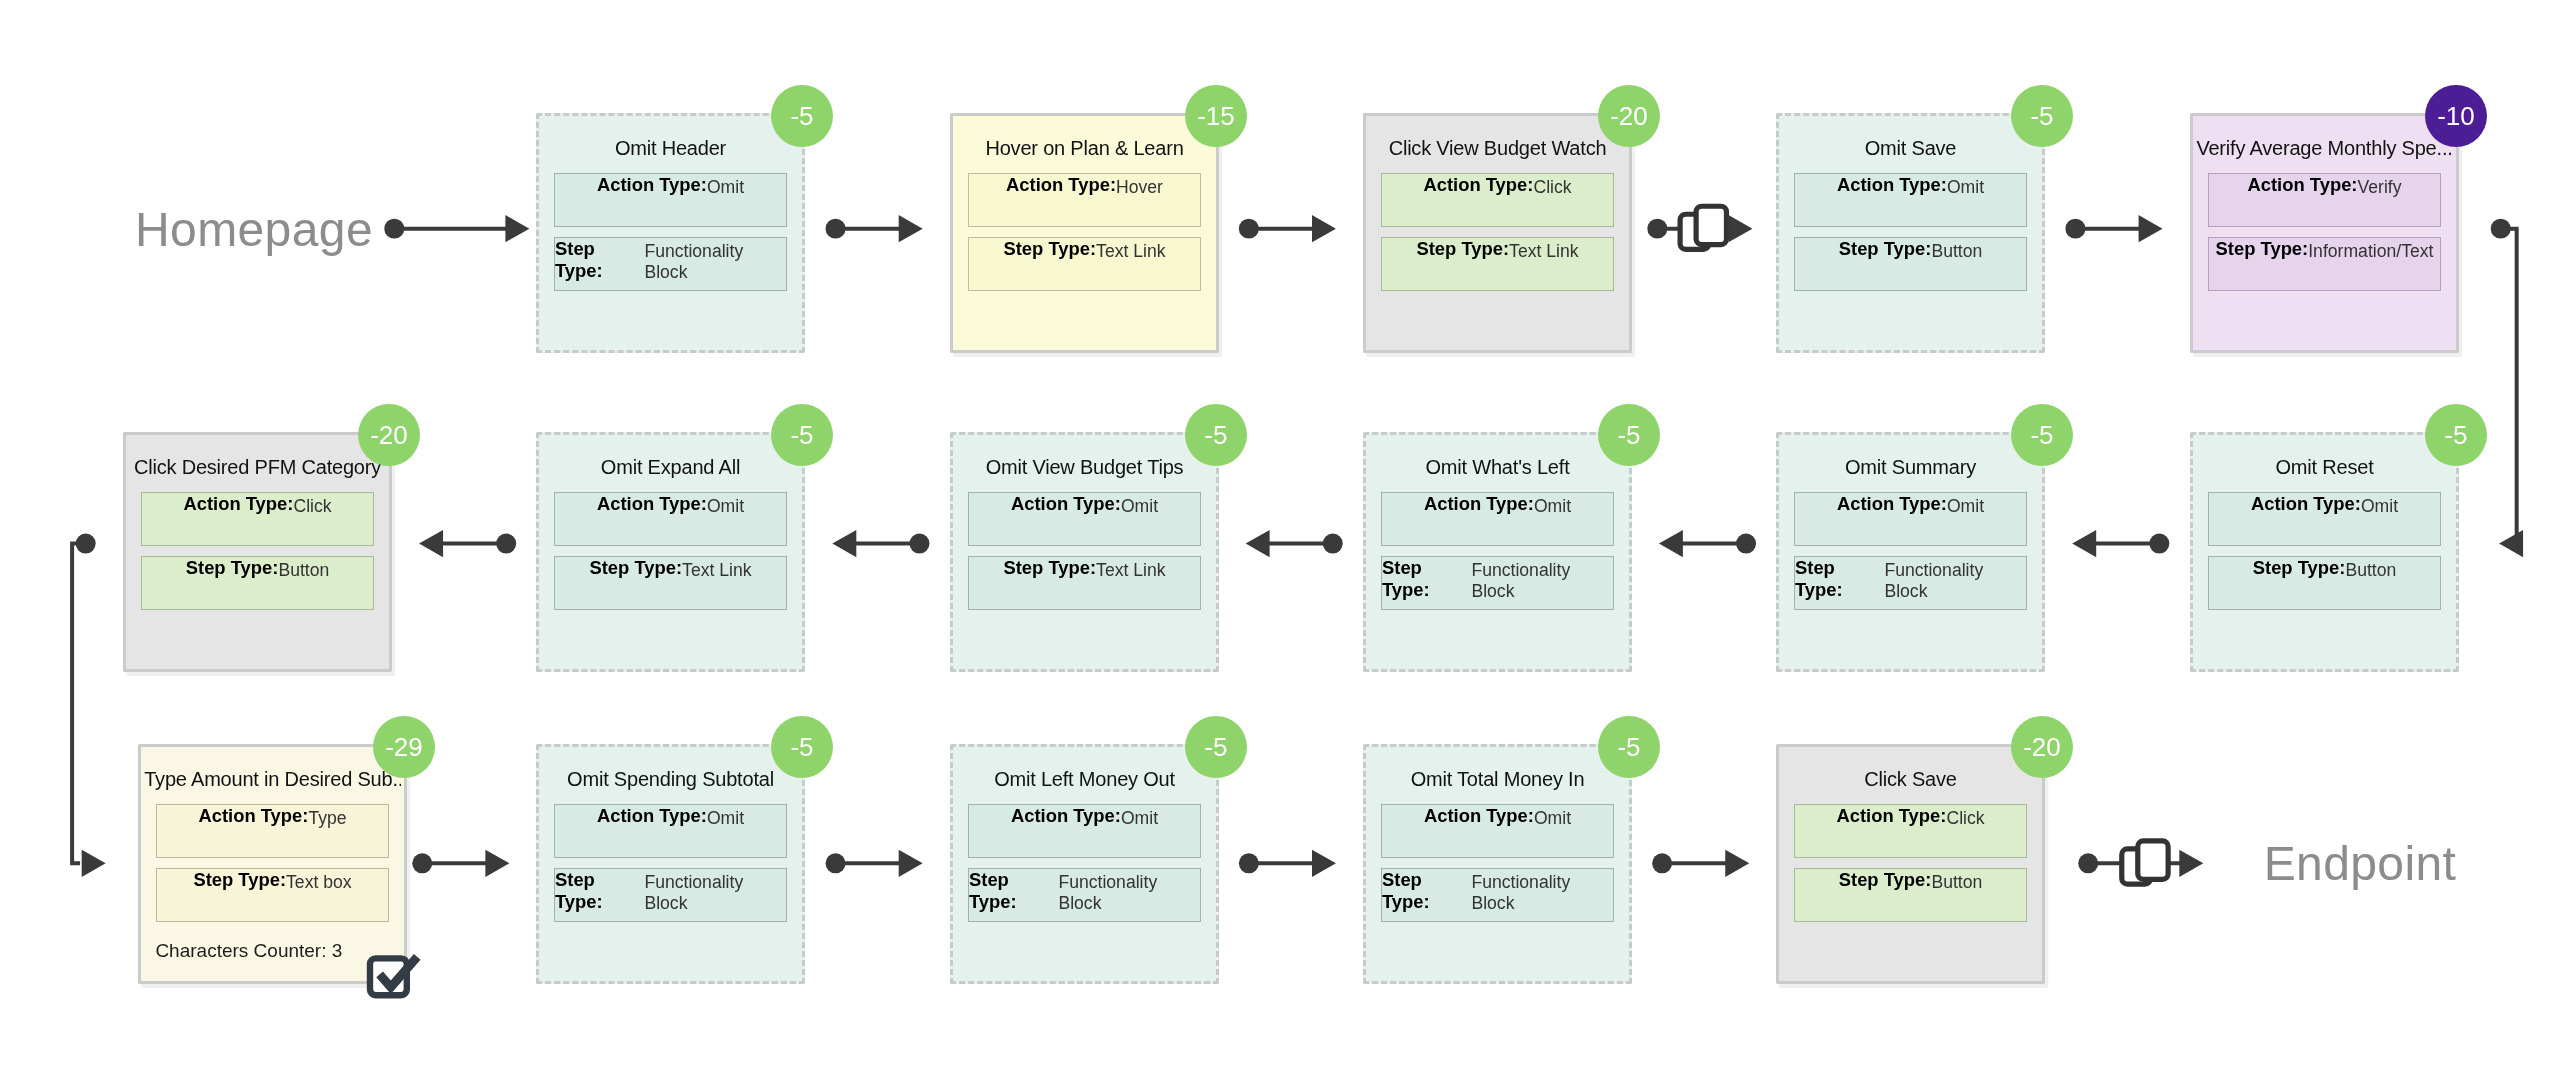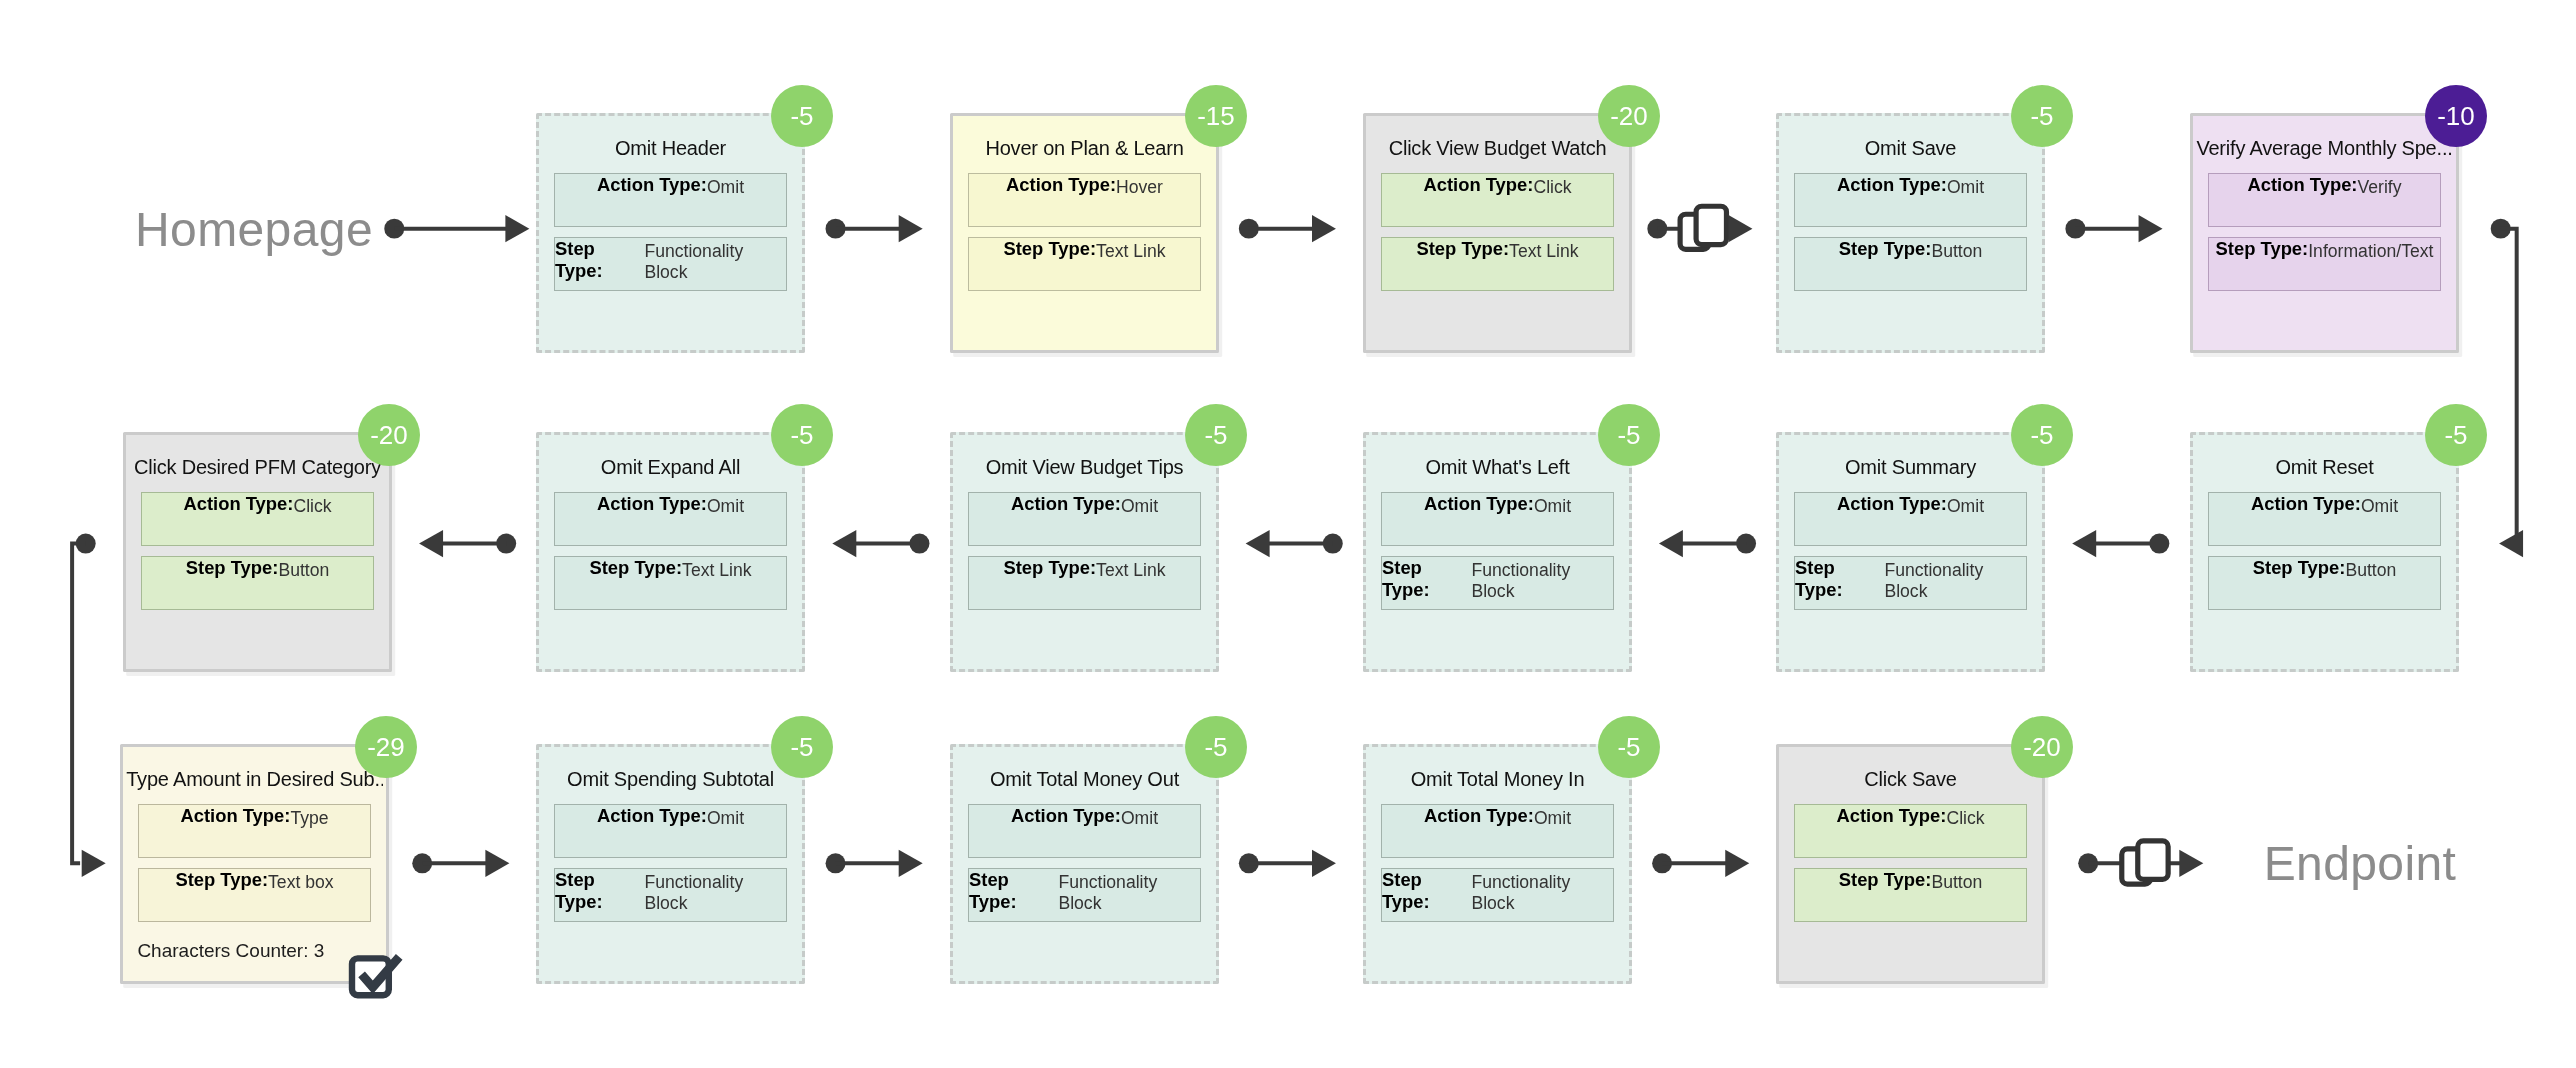--- a/index.html
+++ b/index.html
@@ -273,21 +273,21 @@
       <div class="field field-action">
         <div class="field-label">Action Type:</div>
         <div class="field-value">Omit</div>
       </div>
       <div class="field field-step">
         <div class="field-label">Step Type:</div>
         <div class="field-value">Button</div>
       </div>
 
     </div>
-      <div class="node node--type" style="left: 120px; top: 744px;">
+      <div class="node node--type" style="left: 138px; top: 744px;">
       <div class="badge" style="background: rgb(143, 211, 107);">-29</div>
       <div class="node-title">Type Amount in Desired Sub...</div>
       <div class="field field-action">
         <div class="field-label">Action Type:</div>
         <div class="field-value">Type</div>
       </div>
       <div class="field field-step">
         <div class="field-label">Step Type:</div>
         <div class="field-value">Text box</div>
       </div>
@@ -305,21 +305,21 @@
         <div class="field-value">Omit</div>
       </div>
       <div class="field field-step">
         <div class="field-label">Step Type:</div>
         <div class="field-value">Functionality Block</div>
       </div>
 
     </div>
       <div class="node node--omit" style="left: 950px; top: 744px;">
       <div class="badge" style="background: rgb(143, 211, 107);">-5</div>
-      <div class="node-title">Omit Total Money Out</div>
+      <div class="node-title">Omit Left Money Out</div>
       <div class="field field-action">
         <div class="field-label">Action Type:</div>
         <div class="field-value">Omit</div>
       </div>
       <div class="field field-step">
         <div class="field-label">Step Type:</div>
         <div class="field-value">Functionality Block</div>
       </div>
 
     </div>

